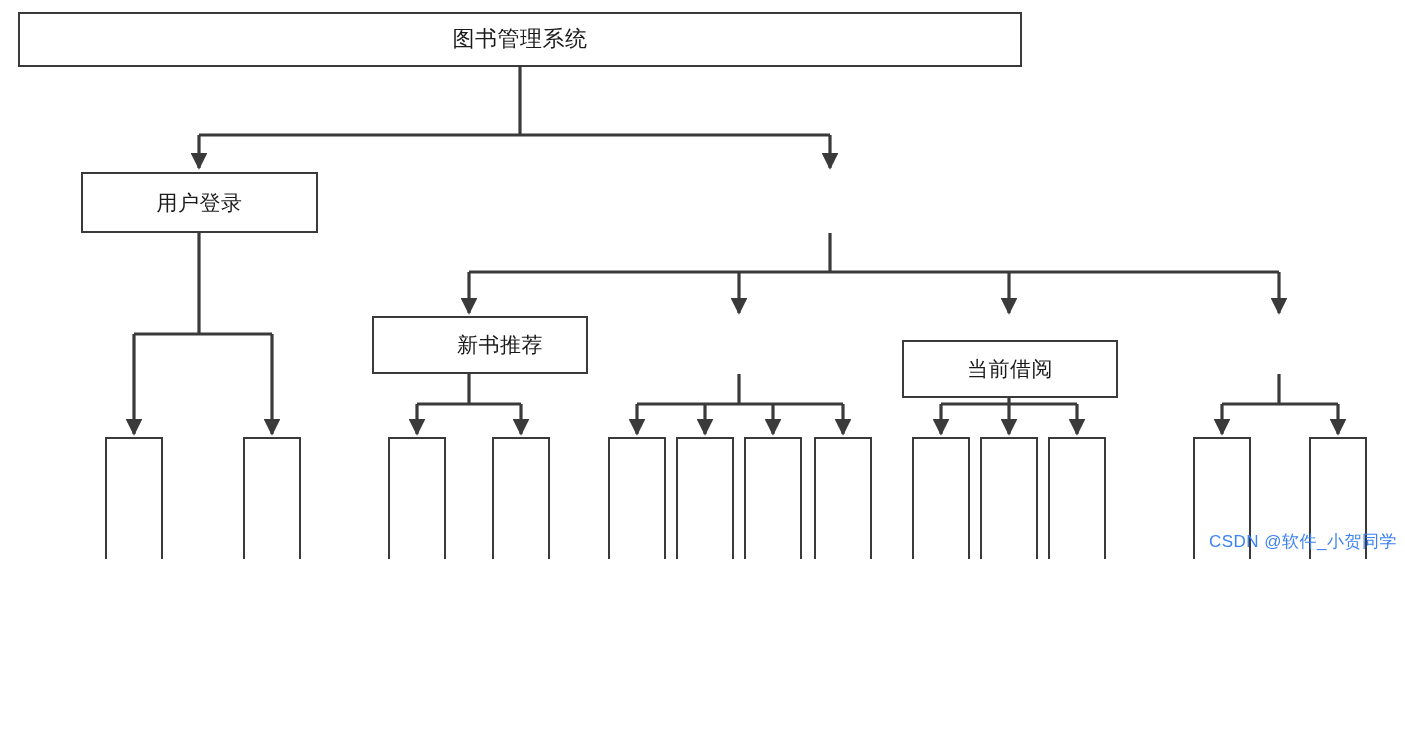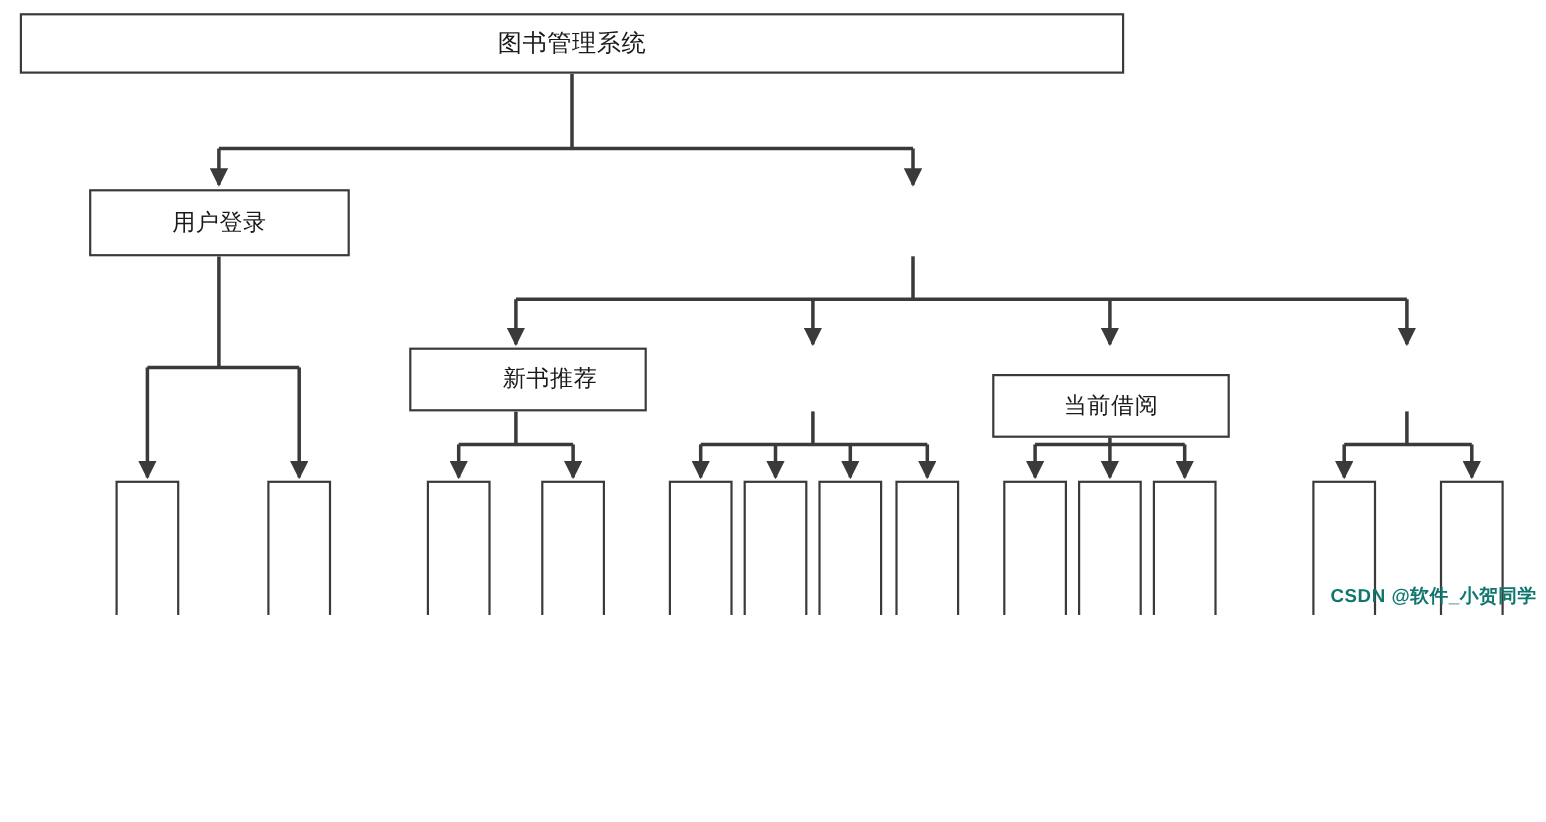--- a/index.html
+++ b/index.html
@@ -51,25 +51,24 @@
     white-space: nowrap;
   }
   #node-root {
     font-size: 22px;
   }
   #watermark {
     position: absolute;
     right: 8px;
     bottom: 6px;
     font-size: 17px;
-    color: #0f766e;
+    color: #3b82f6;
     letter-spacing: 0.5px;
     z-index: 5;
     white-space: nowrap;
-    font-weight: bold;
   }
 </style>
 </head>
 <body>
 
 <div id="diagram-canvas">
 
   <svg id="edge-layer" viewBox="0 0 1405 747" xmlns="http://www.w3.org/2000/svg">
     <defs>
       <marker id="arrow" viewBox="0 0 10 10" refX="9" refY="5" markerWidth="5.2" markerHeight="5.2" orient="auto-start-reverse">

